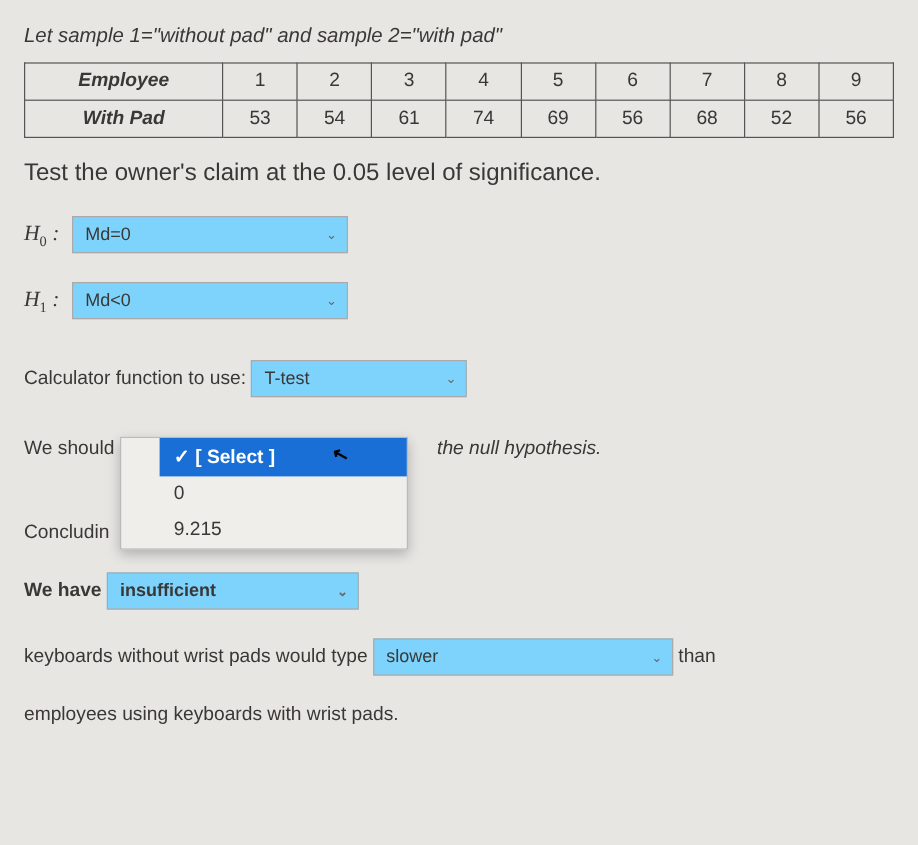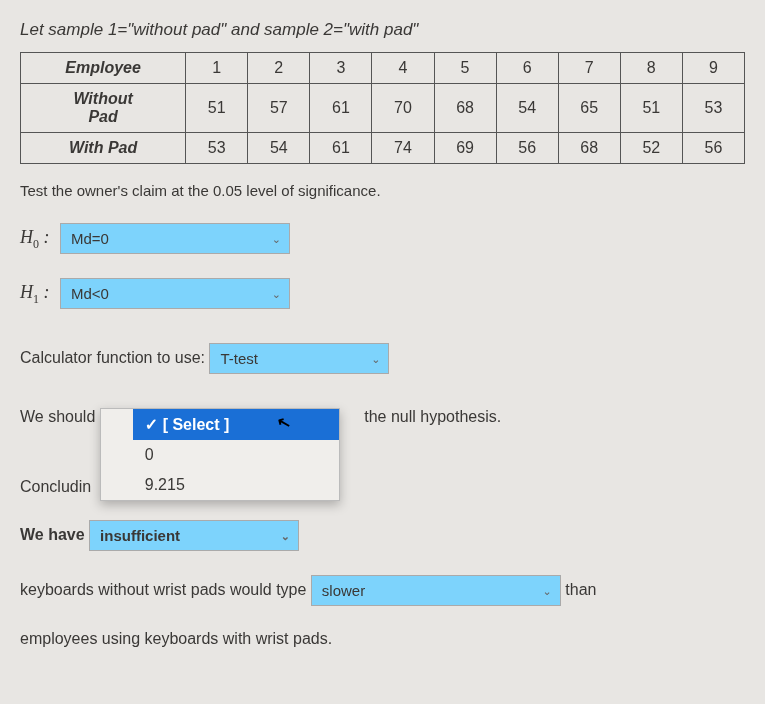--- a/index.html
+++ b/index.html
@@ -30,21 +30,21 @@
     font-weight: normal;
     background: #e8e6e3;
   }
   table.data .rowlabel {
     font-weight: bold;
     text-align: center;
     font-style: italic;
   }
   .line {
     margin: 14px 0;
-    font-size: 15px;
+    font-size: 20px;
   }
   .hyp-label {
     font-family: "Times New Roman", serif;
     font-style: italic;
     font-size: 18px;
     margin-right: 6px;
   }
   .hyp-label sub { font-size: 12px; font-style: normal; }
   .sel {
     display: inline-block;
@@ -99,21 +99,21 @@
     content: "✓ ";
   }
   .cursor {
     position: absolute;
     right: 48px;
     top: 4px;
     font-size: 16px;
     color: #000;
     transform: rotate(-15deg);
   }
-  .after-null { margin-left: 260px; }
+  .after-null { margin-left: 260px; font-style: italic; }
   .concl-cut { margin-top: 10px; }
 </style>
 </head>
 <body>
 
 <div class="intro">Let sample 1="without pad" and sample 2="with pad"</div>
 
 <table class="data">
   <tbody>
       <tr>
@@ -122,32 +122,20 @@
     <th>2</th>
     <th>3</th>
     <th>4</th>
     <th>5</th>
     <th>6</th>
     <th>7</th>
     <th>8</th>
     <th>9</th>
   </tr>
   <tr>
-    <td class="rowlabel"><span>Without<br>Pad</span></td>
-    <td>51</td>
-    <td>57</td>
-    <td>61</td>
-    <td>70</td>
-    <td>68</td>
-    <td>54</td>
-    <td>65</td>
-    <td>51</td>
-    <td>53</td>
-  </tr>
-  <tr>
     <td class="rowlabel">With Pad</td>
     <td>53</td>
     <td>54</td>
     <td>61</td>
     <td>74</td>
     <td>69</td>
     <td>56</td>
     <td>68</td>
     <td>52</td>
     <td>56</td>

